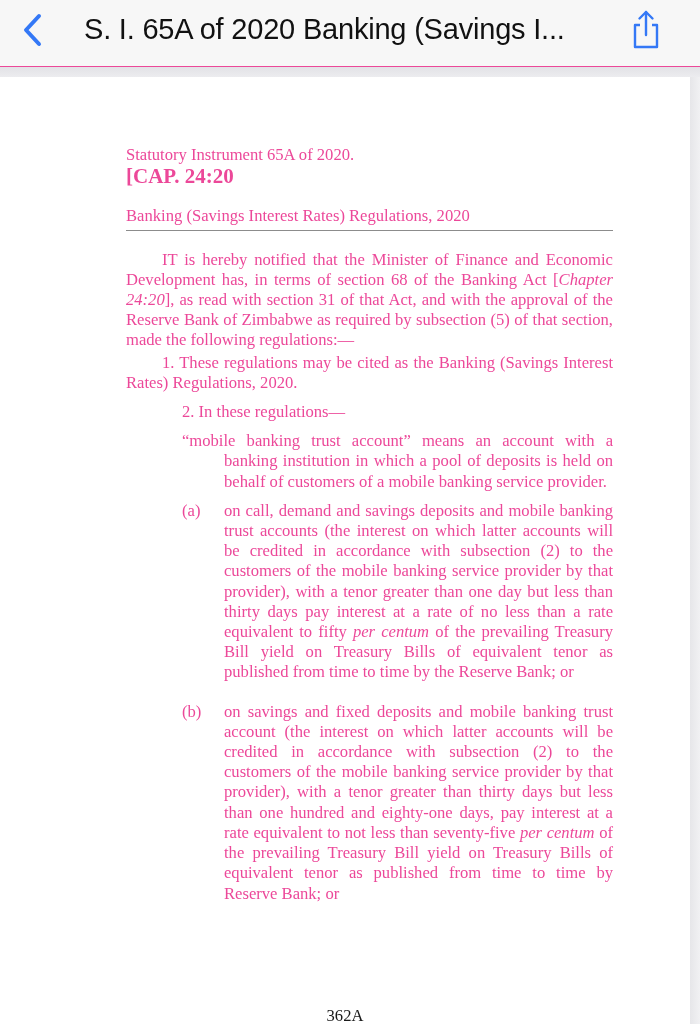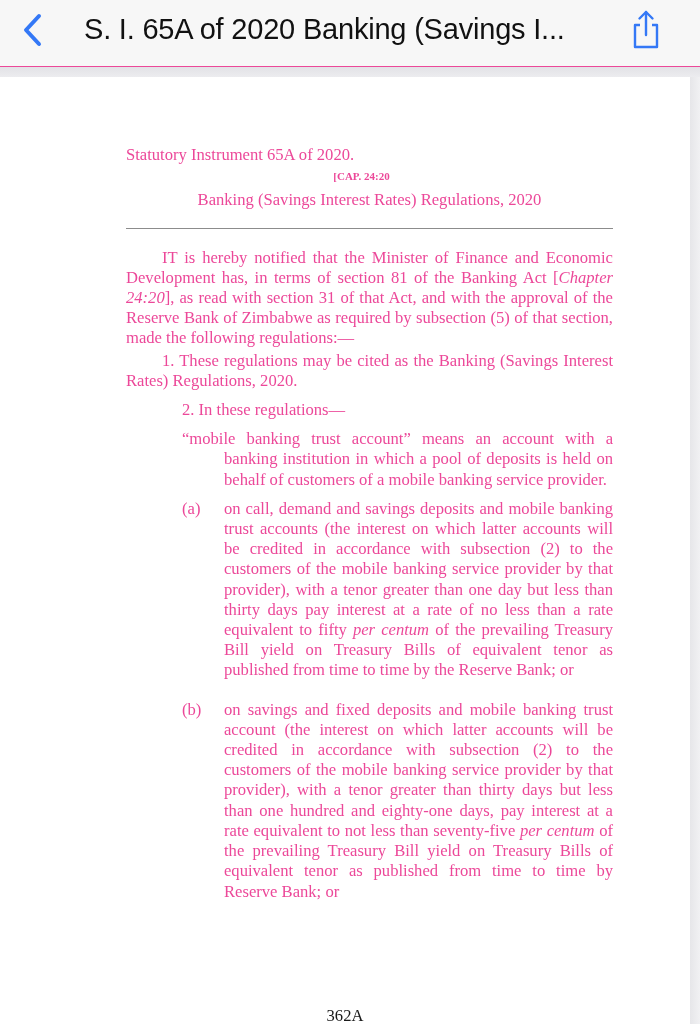--- a/index.html
+++ b/index.html
@@ -40,23 +40,23 @@
     .page-edge {
       position: absolute; left: 690px; top: 77px; width: 10px; height: 947px;
       background: linear-gradient(90deg, #e6e6e9, #f1f1f3);
     }
     .doc {
       position: absolute; left: 126px; top: 145px; width: 487px;
       font-family: "Liberation Serif", serif;
       font-size: 16.6px; line-height: 20.2px; color: #ec4899;
     }
     .si-line { margin: 0; }
-    .cap { text-align: center; font-weight: bold; margin: 1px 16px 0 0; font-size: 11px; }
+    .cap { text-align: left; font-weight: bold; margin: 1px 16px 0 0; font-size: 21px; }
     .title-line {
-      text-align: center; margin: 4px 0 0 0; padding-bottom: 17px;
+      text-align: left; margin: 20px 0 0 0; padding-bottom: 3px;
       border-bottom: 1px solid #8c8c8c;
     }
     .para { margin: 0; text-align: justify; }
     .indent { text-indent: 36px; }
     .p-intro { margin-top: 19px; }
     .p-one { margin-top: 2px; }
     .p-two { margin-top: 9px; text-indent: 56px; }
     .defn {
       margin: 9px 0 0 56px; text-align: justify;
       padding-left: 42px; text-indent: -42px;
@@ -94,21 +94,21 @@
 
 <div class="scroll-top-shadow"></div>
 <div class="page"></div>
 <div class="page-edge"></div>
 
 <div class="doc">
   <p class="si-line">Statutory Instrument 65A of 2020.</p>
   <p class="cap">[CAP. 24:20</p>
   <p class="title-line">Banking (Savings Interest Rates) Regulations, 2020</p>
 
-  <p class="para indent p-intro"><span>IT is hereby notified that the Minister of Finance and Economic Development has, in terms of section 81 of the Banking Act [</span><em>Chapter 24:20</em><span>], as read with section 31 of that Act,  and with the approval of the Reserve Bank of Zimbabwe as required by subsection (5) of that section, made the following regulations:—</span></p>
+  <p class="para indent p-intro"><span>IT is hereby notified that the Minister of Finance and Economic Development has, in terms of section 68 of the Banking Act [</span><em>Chapter 24:20</em><span>], as read with section 31 of that Act,  and with the approval of the Reserve Bank of Zimbabwe as required by subsection (5) of that section, made the following regulations:—</span></p>
 
   <p class="para indent p-one">1. These regulations may be cited as the Banking (Savings Interest Rates) Regulations, 2020.</p>
   <p class="para p-two">2. In these regulations—</p>
   <p class="defn">“mobile banking trust account” means an account with a banking institution in which a pool of deposits is held on behalf of customers of a mobile banking service provider.</p>
 
   <div class="item">
     <span class="item-label">(a)</span>
     <span class="item-body"><span>on call, demand and savings deposits and mobile banking trust accounts (the interest on which latter accounts will be credited in accordance with subsection (2) to the customers of the mobile banking service provider by that provider), with a tenor greater than one day but less than thirty days pay interest at a rate of no less than a rate equivalent to fifty </span><em>per centum</em><span> of the prevailing Treasury Bill yield on Treasury Bills of equivalent tenor as published from time to time by the Reserve Bank; or</span></span>
   </div>
 

